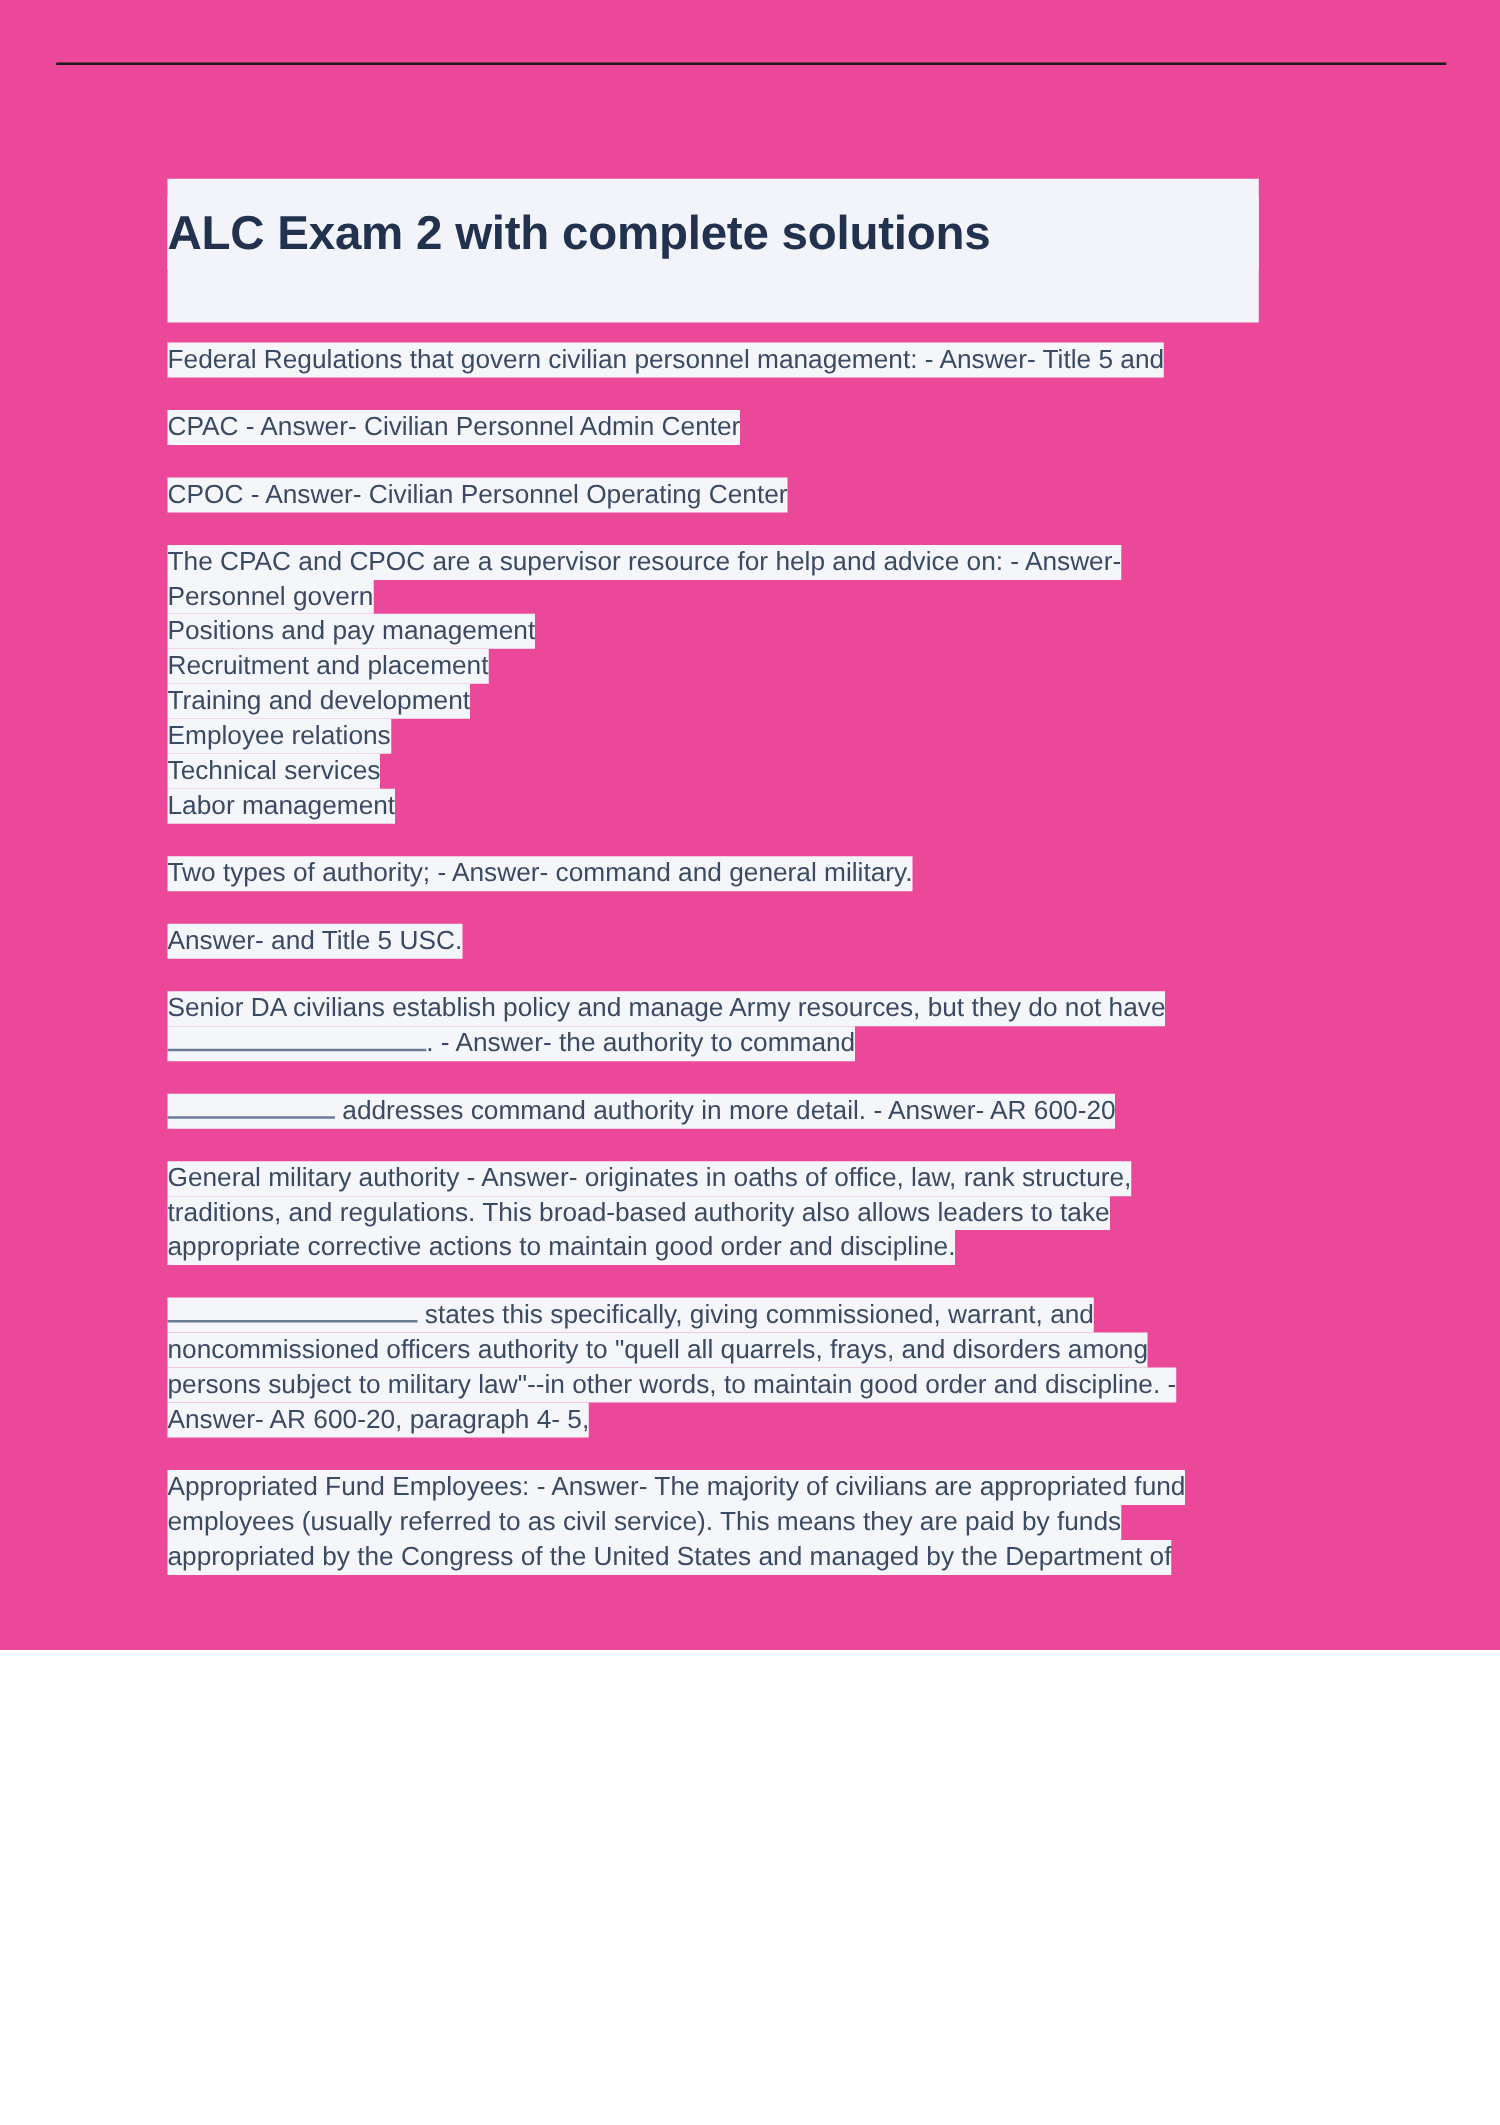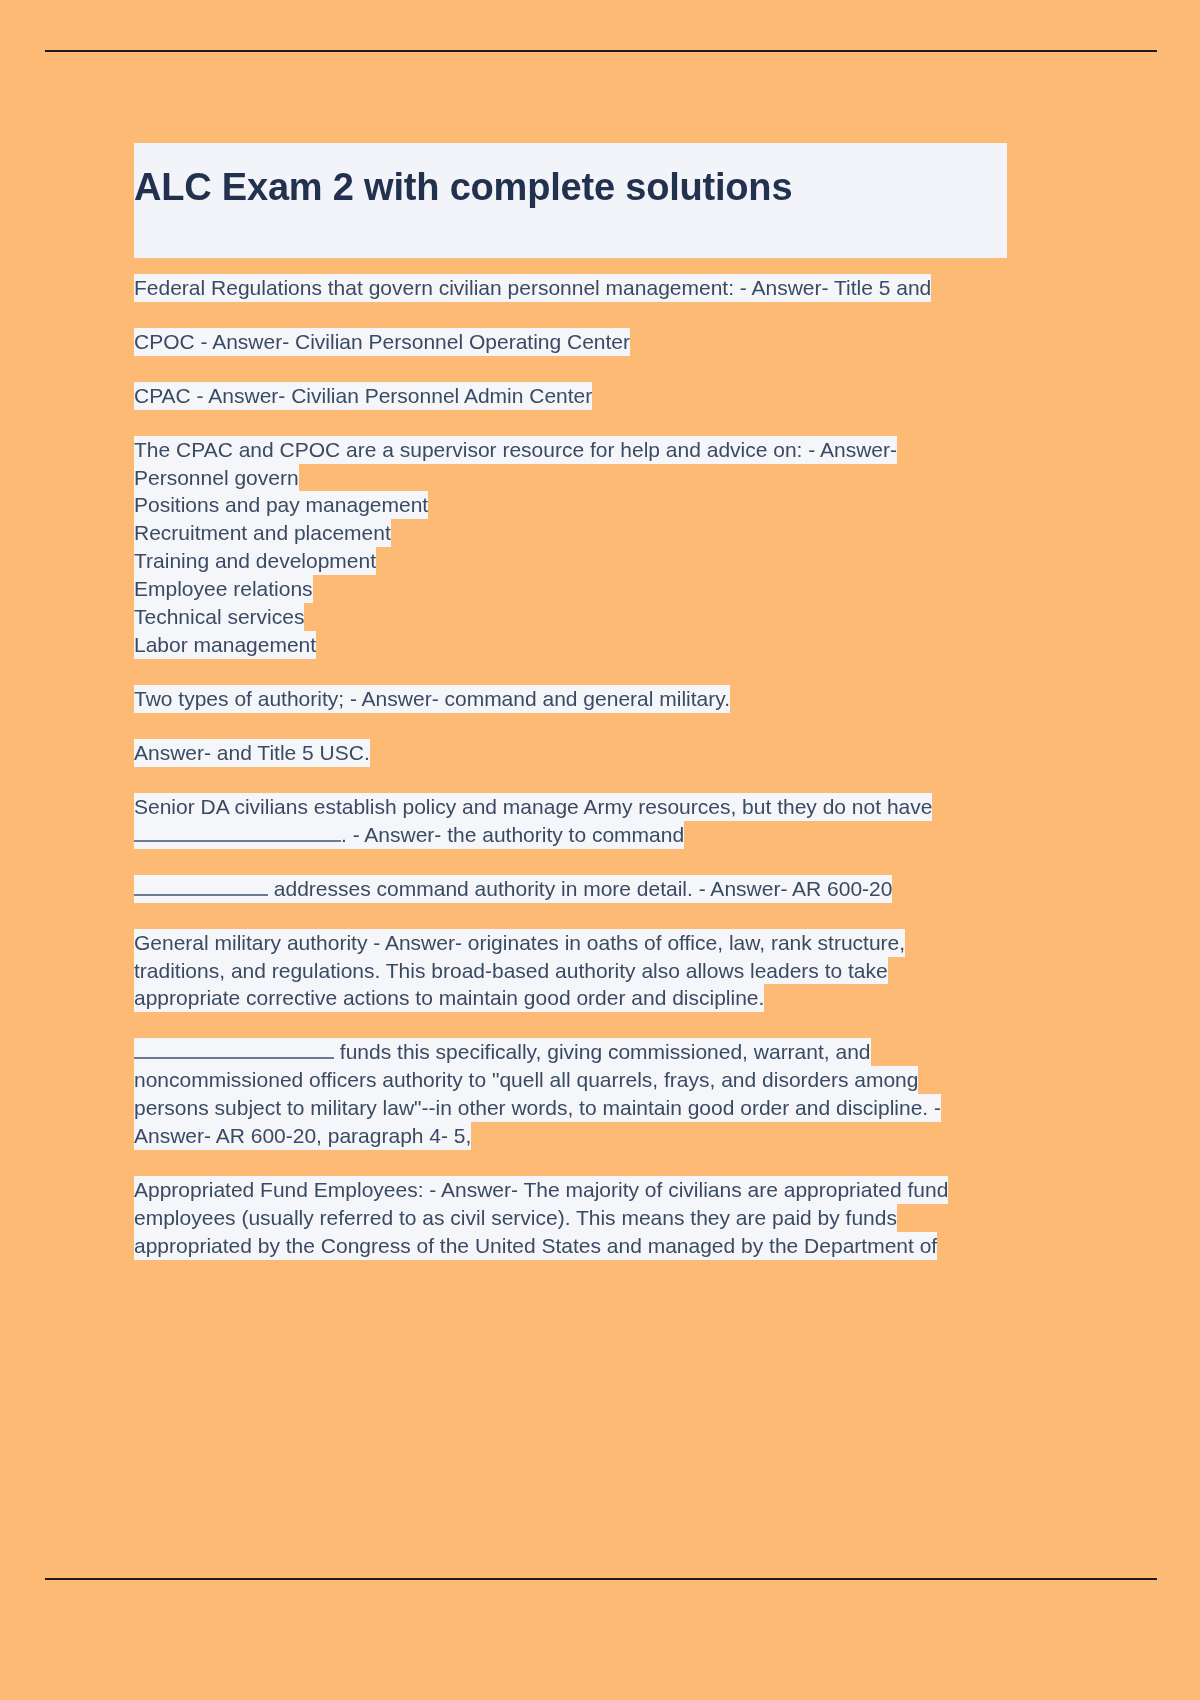--- a/index.html
+++ b/index.html
@@ -8,23 +8,23 @@
     padding: 0;
     background: #ffffff;
   }
   body {
     font-family: "Liberation Sans", sans-serif;
     color: #2b3a55;
   }
   .page {
     position: relative;
     width: 1200px;
-    height: 1700px;
+    height: 1320px;
     margin: 0 auto;
-    background: #fdba74;
+    background: #ec4899;
     box-sizing: border-box;
     overflow: hidden;
   }
   .rule {
     position: absolute;
     left: 45px;
     width: 1112px;
     height: 0;
     border-top: 2px solid #1a1a1a;
   }
@@ -109,25 +109,25 @@
       <h1 class="doc-title">ALC Exam 2 with complete solutions</h1>
     </div>
 
     <div class="body-text">
 
       <div class="para plain">
         <span class="line">Federal Regulations that govern civilian personnel management: - Answer- Title 5 and</span>
       </div>
 
       <div class="para plain">
-        <span class="line">CPOC - Answer- Civilian Personnel Operating Center</span>
+        <span class="line">CPAC - Answer- Civilian Personnel Admin Center</span>
       </div>
 
       <div class="para plain">
-        <span class="line">CPAC - Answer- Civilian Personnel Admin Center</span>
+        <span class="line">CPOC - Answer- Civilian Personnel Operating Center</span>
       </div>
 
       <div class="para plain">
         <span class="line">The CPAC and CPOC are a supervisor resource for help and advice on: - Answer-</span>
         <span class="line">Personnel govern</span>
         <span class="line">Positions and pay management</span>
         <span class="line">Recruitment and placement</span>
         <span class="line">Training and development</span>
         <span class="line">Employee relations</span>
         <span class="line">Technical services</span>
@@ -152,21 +152,21 @@
         <span class="line"><span class="blank blank-md"></span><span class="ws"> addresses command authority in more detail. - Answer- AR 600-20</span></span>
       </div>
 
       <div class="para plain">
         <span class="line">General military authority - Answer- originates in oaths of office, law, rank structure,</span>
         <span class="line">traditions, and regulations. This broad-based authority also allows leaders to take</span>
         <span class="line">appropriate corrective actions to maintain good order and discipline.</span>
       </div>
 
       <div class="para plain">
-        <span class="line"><span class="blank blank-xl"></span><span class="ws"> funds this specifically, giving commissioned, warrant, and</span></span>
+        <span class="line"><span class="blank blank-xl"></span><span class="ws"> states this specifically, giving commissioned, warrant, and</span></span>
         <span class="line">noncommissioned officers authority to "quell all quarrels, frays, and disorders among</span>
         <span class="line">persons subject to military law"--in other words, to maintain good order and discipline. -</span>
         <span class="line">Answer- AR 600-20, paragraph 4- 5,</span>
       </div>
 
       <div class="para plain">
         <span class="line">Appropriated Fund Employees: - Answer- The majority of civilians are appropriated fund</span>
         <span class="line">employees (usually referred to as civil service). This means they are paid by funds</span>
         <span class="line">appropriated by the Congress of the United States and managed by the Department of</span>
       </div>

